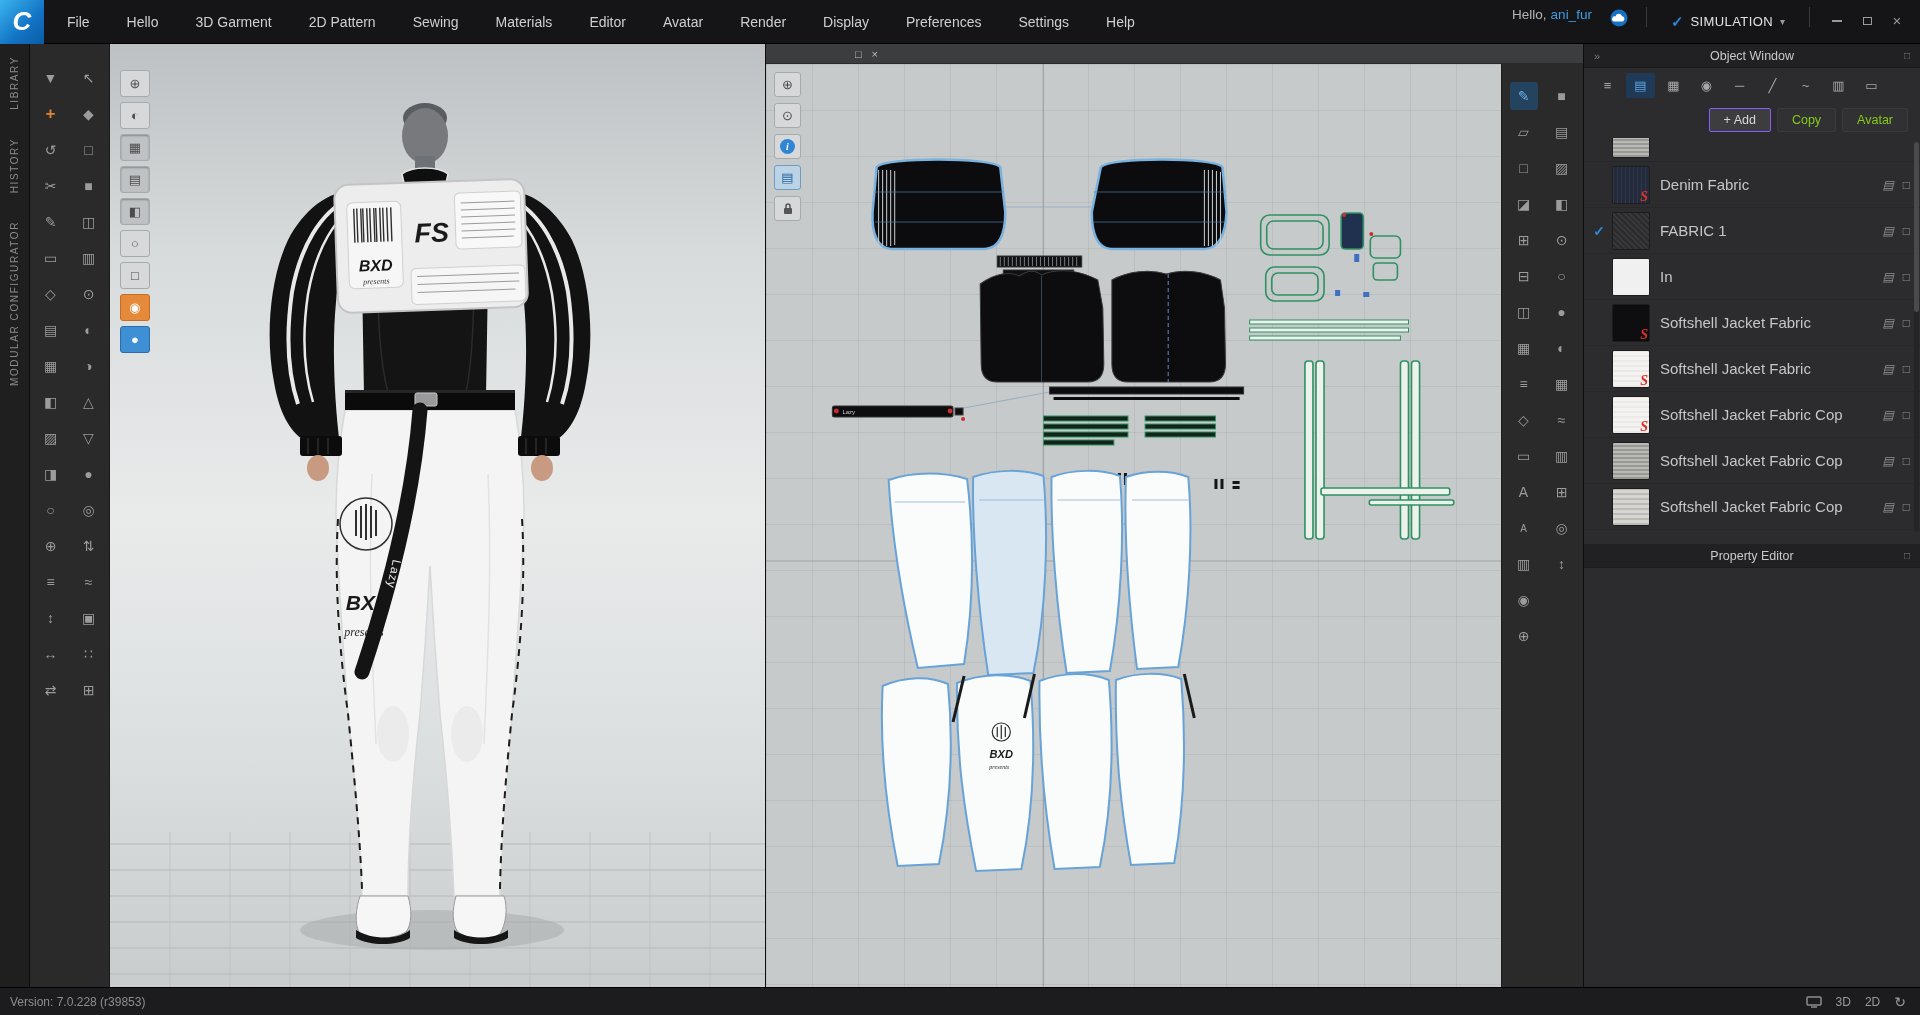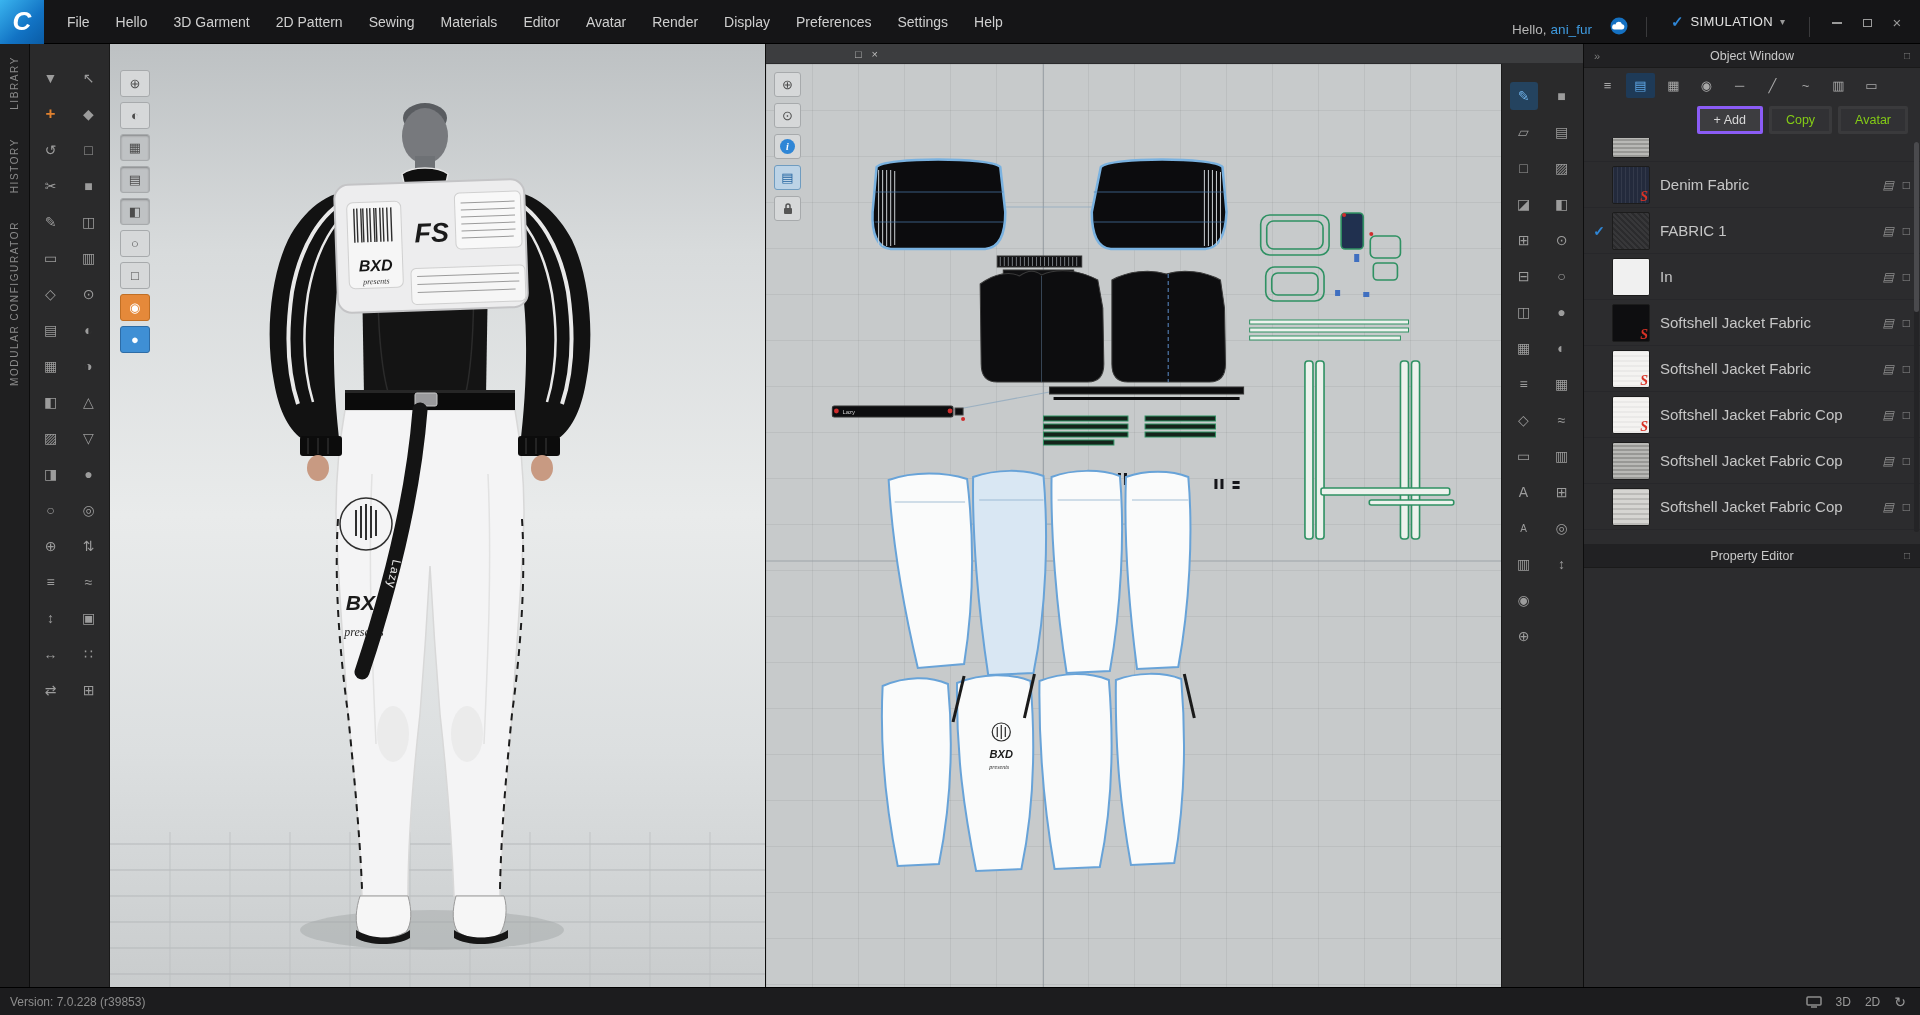--- a/index.html
+++ b/index.html
@@ -5,23 +5,23 @@
   * { margin:0; padding:0; box-sizing:border-box; }
   html,body { width:1920px; height:1015px; overflow:hidden; background:#111;
               font-family:"Liberation Sans", sans-serif; }
   #app { width:1920px; height:1015px; display:flex; flex-direction:column; background:#1b1b1c; }
 
   
   #topbar { height:44px; background:#151517; display:flex; align-items:center; border-bottom:1px solid #000; flex:none; }
   .logo { width:44px; height:44px; background:linear-gradient(135deg,#3ab4ef 0%,#1273c4 60%,#0a5ca6 100%);
           color:#fff; font-size:26px; font-weight:bold; font-style:italic;
           display:flex; align-items:center; justify-content:center; }
-  nav.menus { display:flex; align-items:center; margin-left:10px; }
+  nav.menus { display:flex; align-items:center; margin-left:10px;gap:11px; }
   .menu-item { padding:0 13px; font-size:14px; color:#cfcfcf; line-height:44px; cursor:default; }
-  .tb-right { margin-left:auto; display:flex; align-items:flex-end; gap:12px; padding-right:8px; }
+  .tb-right { margin-left:auto; display:flex; align-items:flex-start; gap:12px; padding-right:8px; }
   .hello { font-size:13.5px; color:#b5b5b5; }
   .hello b { color:#3f9be0; font-weight:normal; margin-left:4px; }
   .cloud-badge { width:30px; height:22px; display:flex; align-items:center; justify-content:center; }
   .vsep { width:1px; height:20px; background:#3a3a3c; }
   .simbtn { display:flex; align-items:center; gap:7px; padding:0 12px; height:30px; cursor:default; }
   .simbtn .chk { color:#2f86d6; font-size:15px; font-weight:bold; }
   .simbtn .lbl { color:#e2e2e2; font-size:13px; letter-spacing:.4px; }
   .simbtn .caret { color:#9a9a9a; font-size:10px; }
   .winctl { display:flex; }
   .winbtn { width:30px; height:28px; display:flex; align-items:center; justify-content:center; color:#9a9a9a; font-size:15px; }
@@ -76,21 +76,21 @@
   
   #rightpanel { width:337px; background:#2c2c2e; border-left:1px solid #0d0d0d; display:flex; flex-direction:column; flex:none; position:relative; }
   .ob-header, .pe-header { height:24px; background:#212123; display:flex; align-items:center; flex:none; border-bottom:1px solid #1a1a1a; }
   .hdr-exp { width:26px; text-align:center; color:#7e7e7e; font-size:11px; }
   .hdr-title { flex:1; text-align:center; color:#c9c9c9; font-size:12.5px; }
   .hdr-dock { width:26px; text-align:center; color:#7e7e7e; font-size:10px; }
   .ob-toolbar { height:34px; display:flex; align-items:center; gap:4px; padding:0 9px; flex:none; }
   .obt-icon { width:29px; height:25px; display:flex; align-items:center; justify-content:center; color:#a8a8a8; font-size:13px; background:none; border:none; }
   .obt-icon.active { background:#1e3a57; border-radius:2px; color:#5fa8e8; }
   .ob-actions { height:36px; display:flex; align-items:center; justify-content:flex-end; gap:6px; padding-right:12px; flex:none; }
-  .btn { font-size:12.5px; padding:4px 14px; border-radius:2px; border:3px solid #8b5cf6; background:#3d3d40; color:#d8d8d8; }
+  .btn { font-size:12.5px; padding:4px 14px; border-radius:2px; border:1px solid #8b5cf6; background:#3d3d40; color:#d8d8d8; }
   .btn.dis { background:#313134; color:#84cc16; border-color:#3a3a3c; }
   .ob-list { flex:none; }
   .ob-row { height:46px; display:flex; align-items:center; padding-left:2px; border-bottom:1px solid #27272a; }
   .ob-check { width:26px; text-align:center; color:#2f86d6; font-size:14px; font-weight:bold; }
   .ob-thumb { width:38px; height:38px; border:1px solid #1c1c1c; border-radius:2px; position:relative; flex:none; overflow:hidden; }
   .ob-logo { position:absolute; right:1px; bottom:-2px; color:#d93226; font-size:14px; font-weight:bold; font-style:italic; font-family:"Liberation Serif",serif; }
   .ob-name { flex:1; margin-left:10px; font-size:15px; color:#c6c6c6; white-space:nowrap; overflow:hidden; }
   .ob-rowicons { display:flex; gap:9px; padding-right:10px; color:#8f8f8f; font-size:12px; }
   .ob-row.partial { height:24px; overflow:hidden; align-items:flex-start; }
   .ob-row.partial .ob-thumb { margin-top:-18px; }

